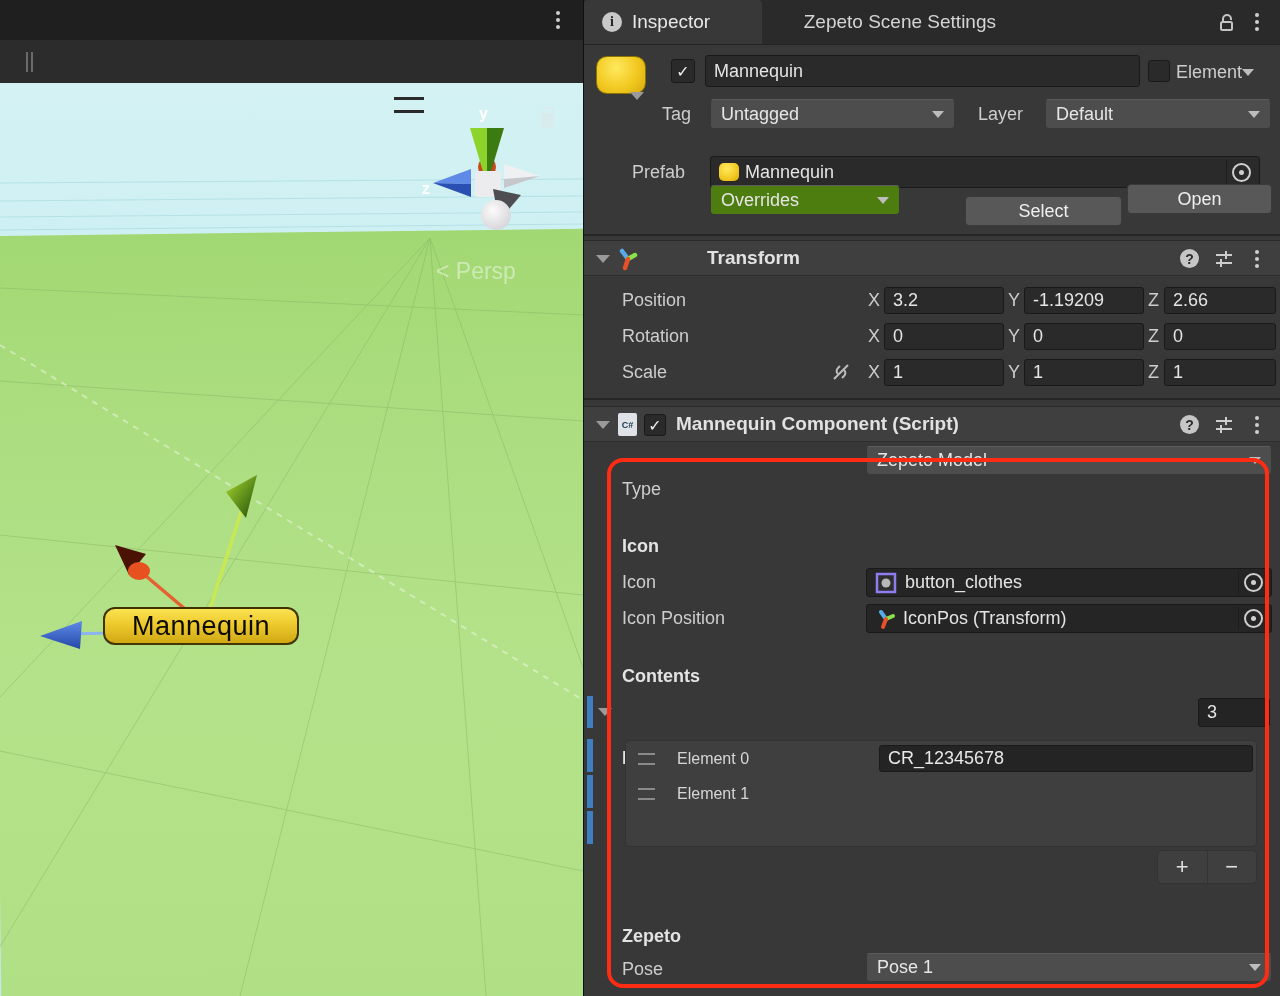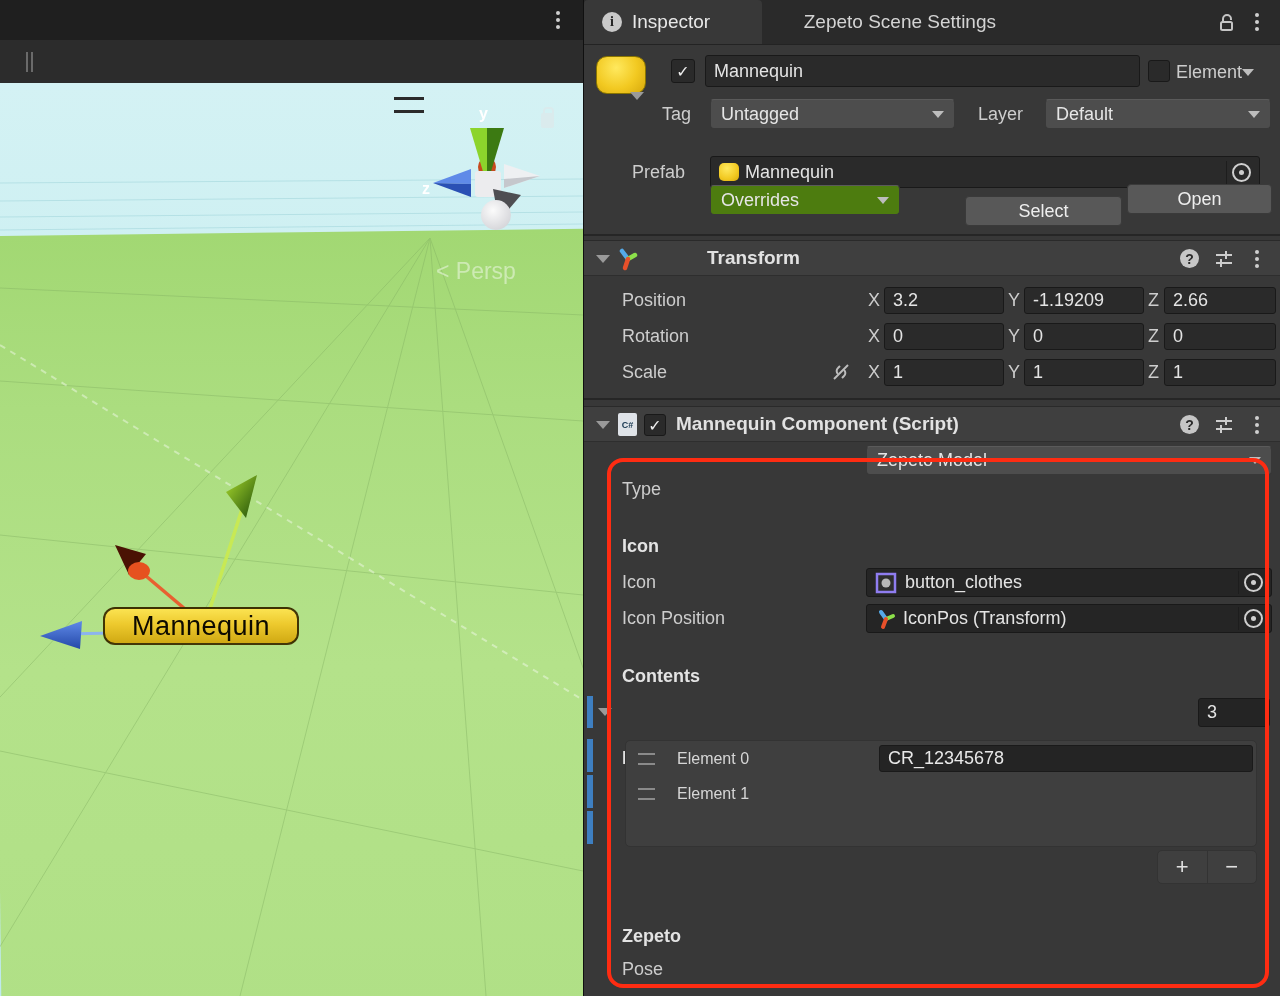--- a/index.html
+++ b/index.html
@@ -471,20 +471,24 @@
       </div>
     </div>
 
     <div class="relist-footer">
       <div class="fbtn">+</div>
       <div class="fbtn">−</div>
     </div>
 
     <div class="bold-label" style="left:38px;top:926px;">Zepeto</div>
     <div class="label" style="left:38px;top:959px;">Pose</div>
+    <div class="dropdown" style="left:282px;top:953px;width:406px;height:29px;">
+      <span>Pose 1</span>
+      <span class="tri"></span>
+    </div>
 
     <div class="override-bar" style="top:696px;height:32px;"></div>
     <div class="override-bar" style="top:739px;height:33px;"></div>
     <div class="override-bar" style="top:775px;height:33px;"></div>
     <div class="override-bar" style="top:811px;height:33px;"></div>
 
     <div class="red-annotation"></div>
   </div>
 </div>
 

